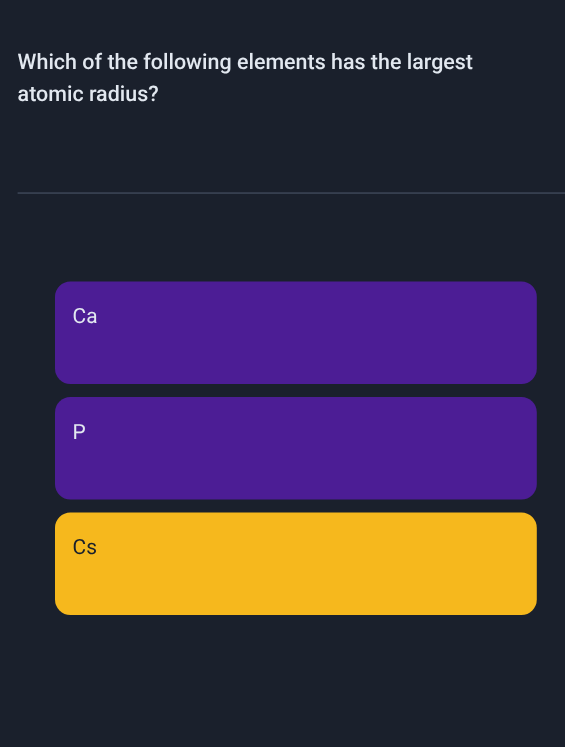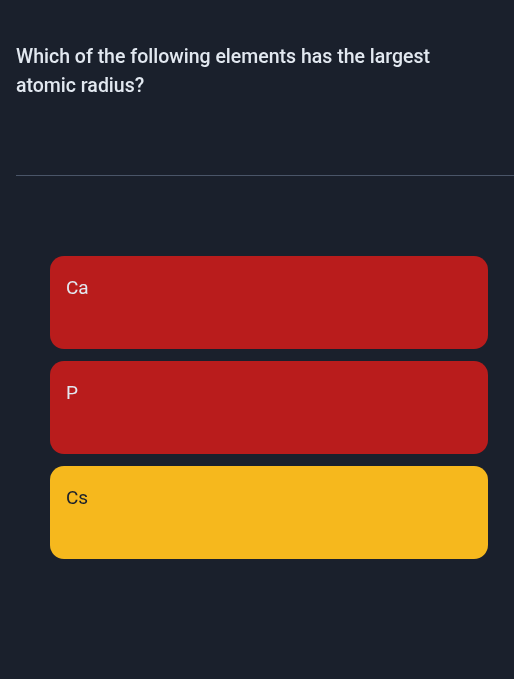--- a/index.html
+++ b/index.html
@@ -29,21 +29,21 @@
       margin-top: 74px;
       margin-left: 16px;
     }
     .options-container {
       padding: 80px 26px 0 50px;
       display: flex;
       flex-direction: column;
       gap: 12px;
     }
     .option {
-      background-color: #b91c1c;
+      background-color: #4c1d95;
       border-radius: 14px;
       padding: 20px 16px 50px 16px;
       cursor: pointer;
       min-height: 92px;
     }
     .option.selected {
       background-color: #f6b81d;
     }
     .option-label {
       color: #e2e8f0;

